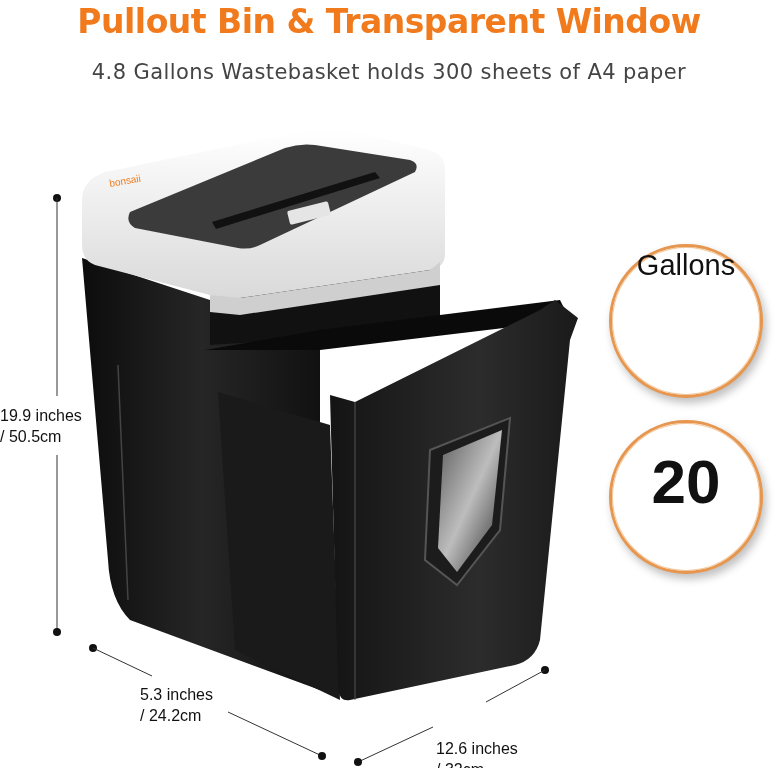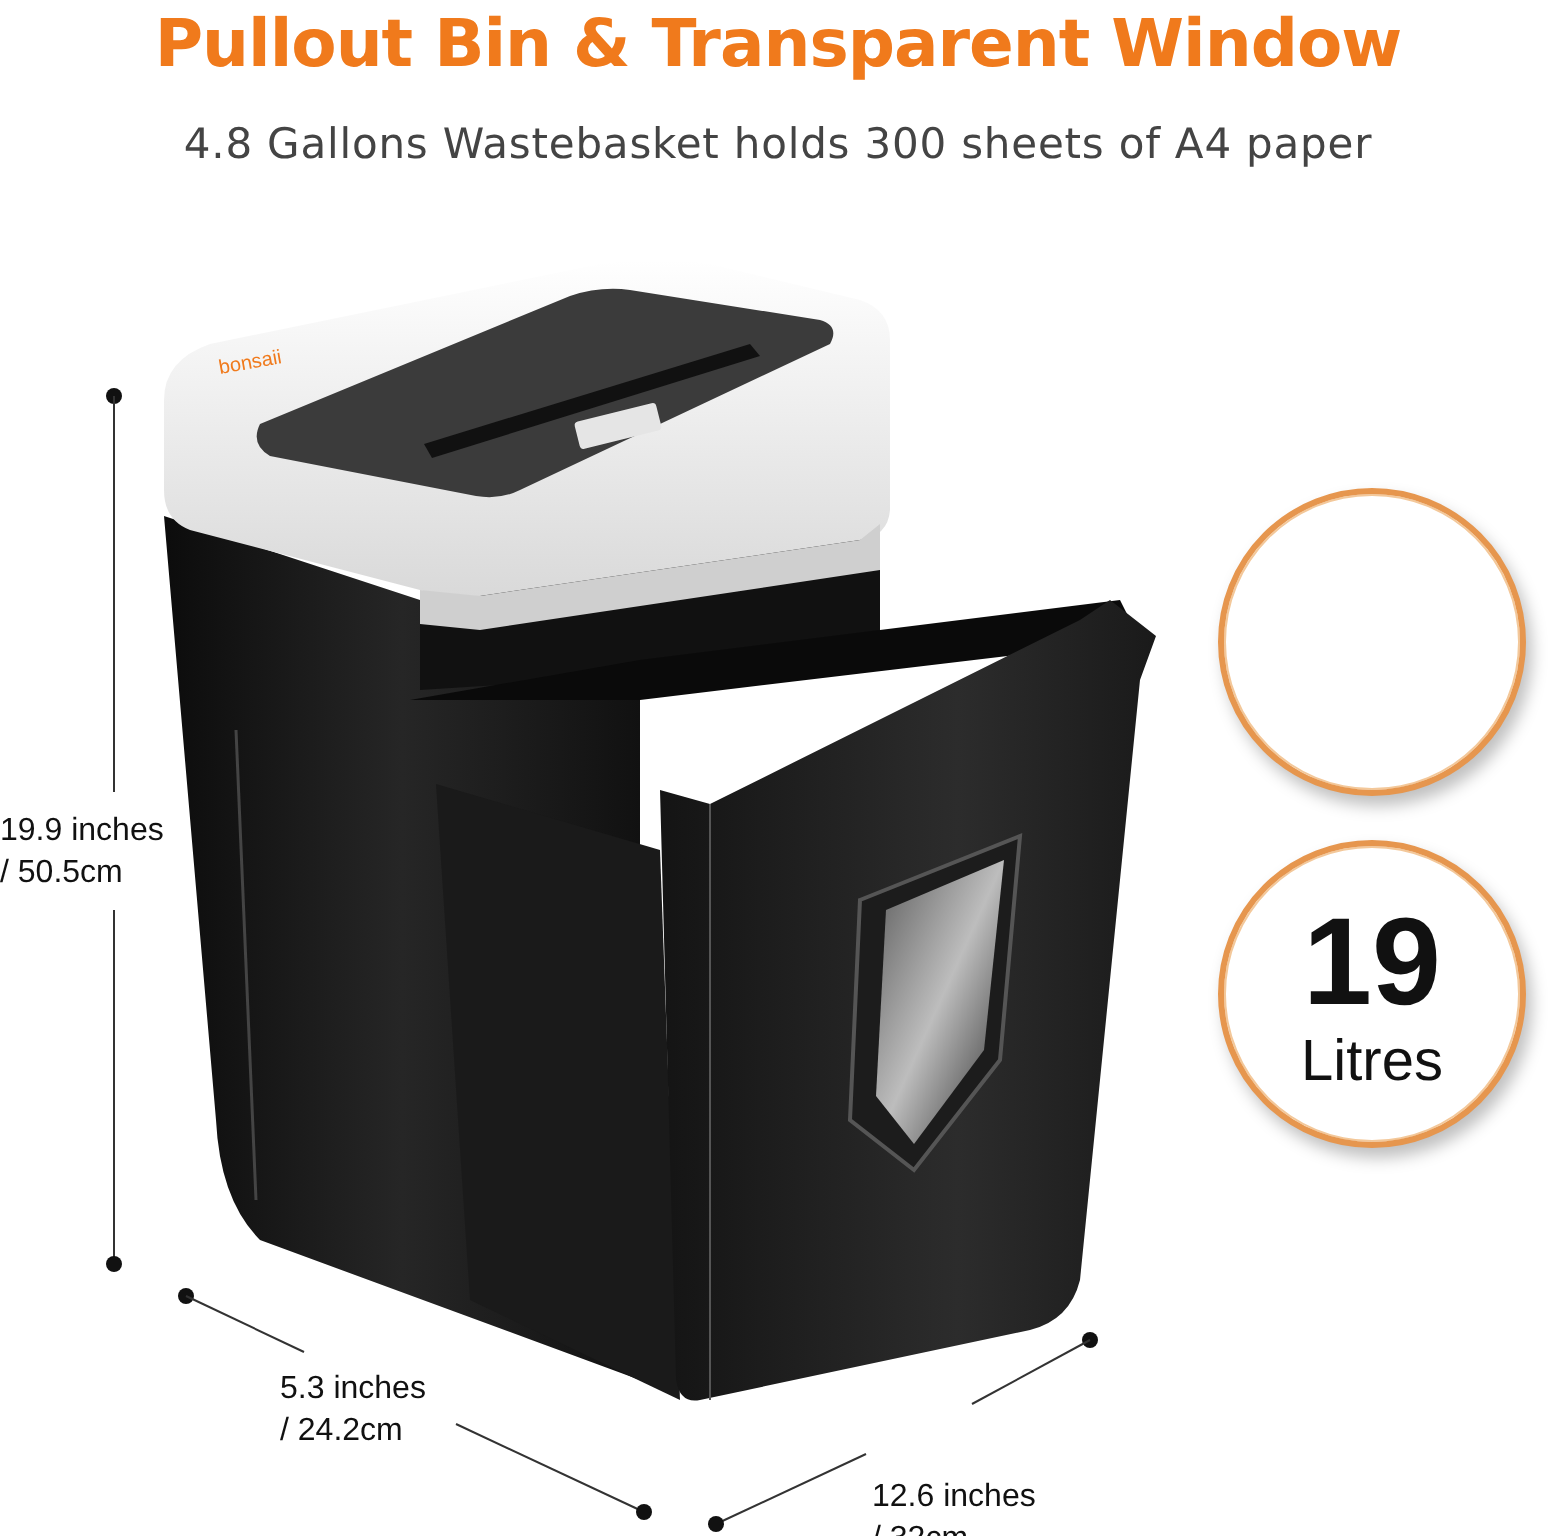--- a/index.html
+++ b/index.html
@@ -78,24 +78,24 @@
   <path d="M205 350 L320 330 L560 300 L570 320 L320 350 Z" fill="#0a0a0a"></path>
   <path d="M218 392 L330 425 L340 700 L235 650 Z" fill="#1a1a1a"></path>
   <path d="M330 395 L355 402 L540 310 L555 300 L578 318 L570 340 L540 640 Q535 660 515 665 L350 700 Q340 702 338 690 Z" fill="url(#binG)"></path>
   <path d="M355 402 L355 700" stroke="#555" stroke-width="1" fill="none"></path>
 
   <path d="M430 450 L510 418 L500 530 L457 585 L425 560 Z" fill="#1c1c1c" stroke="#555" stroke-width="2"></path>
   <path d="M443 455 L502 430 L492 525 L457 572 L438 548 Z" fill="url(#winG)"></path>
 </svg>
 
 <div class="badge" style="left:609px; top:244px;">
+  <span class="unit">Gallons</span>
 </div>
 <div class="badge" style="left:609px; top:420px;">
-  <span class="num">19</span>
-  <span class="unit">Litres</span>
+  <span class="num">20</span>
 </div>
 
 <div class="dim-label" style="left:0px; top:405px; width:92px;">
   <div>19.9 inches</div>
   <div>/ 50.5cm</div>
 </div>
 <div class="dim-label" style="left:140px; top:684px; width:90px;">
   <div>5.3 inches</div>
   <div>/ 24.2cm</div>
 </div>

